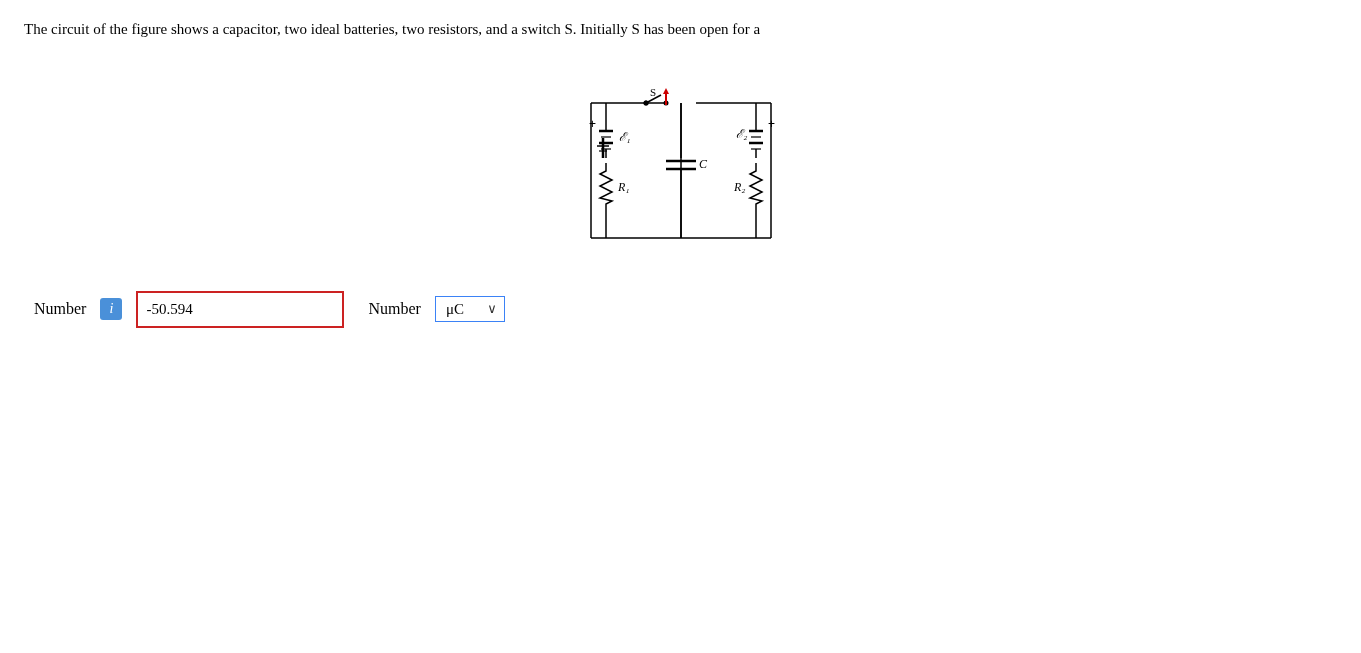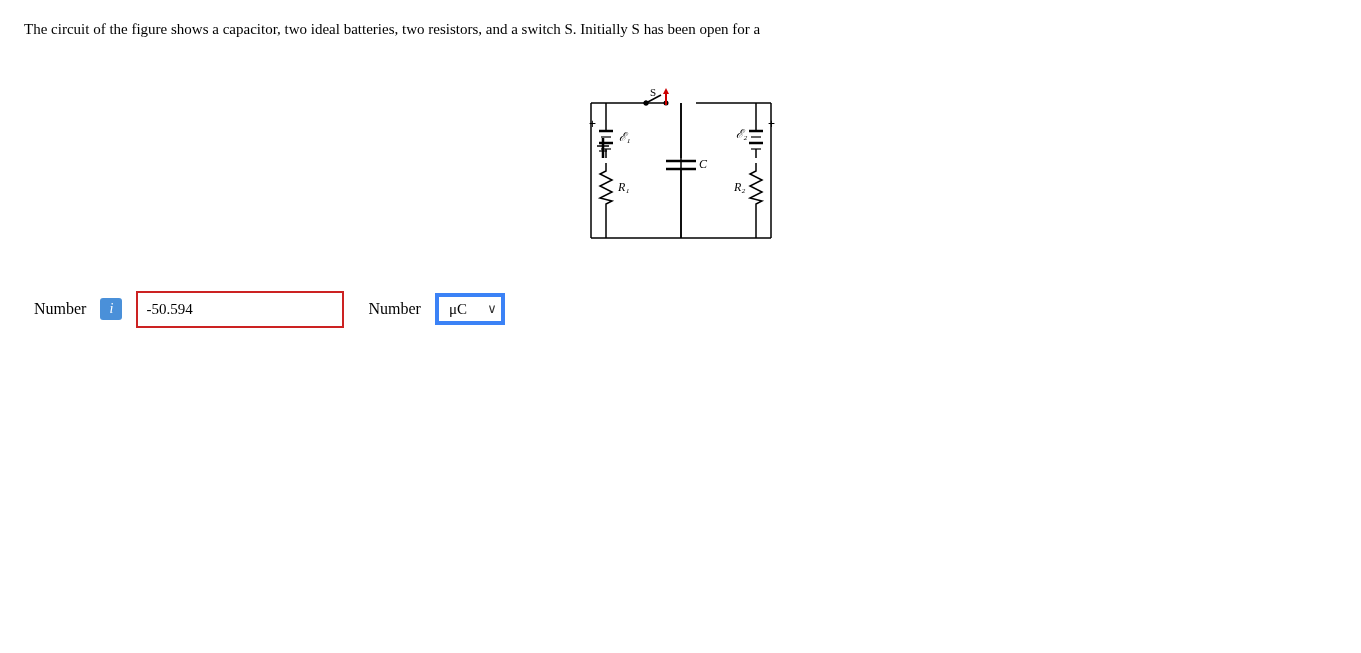--- a/index.html
+++ b/index.html
@@ -59,21 +59,21 @@
       width: 208px;
       font-family: Georgia, serif;
       outline: none;
     }
     .units-label {
       font-size: 16px;
       font-family: Georgia, serif;
       margin-left: 10px;
     }
     .units-select {
-      border: 4px solid #3b82f6;
+      border: 1px solid #3b82f6;
       padding: 4px 28px 4px 10px;
       font-size: 15px;
       font-family: Georgia, serif;
       background: #fff;
       appearance: none;
       -webkit-appearance: none;
       cursor: pointer;
       position: relative;
       min-width: 70px;
     }

